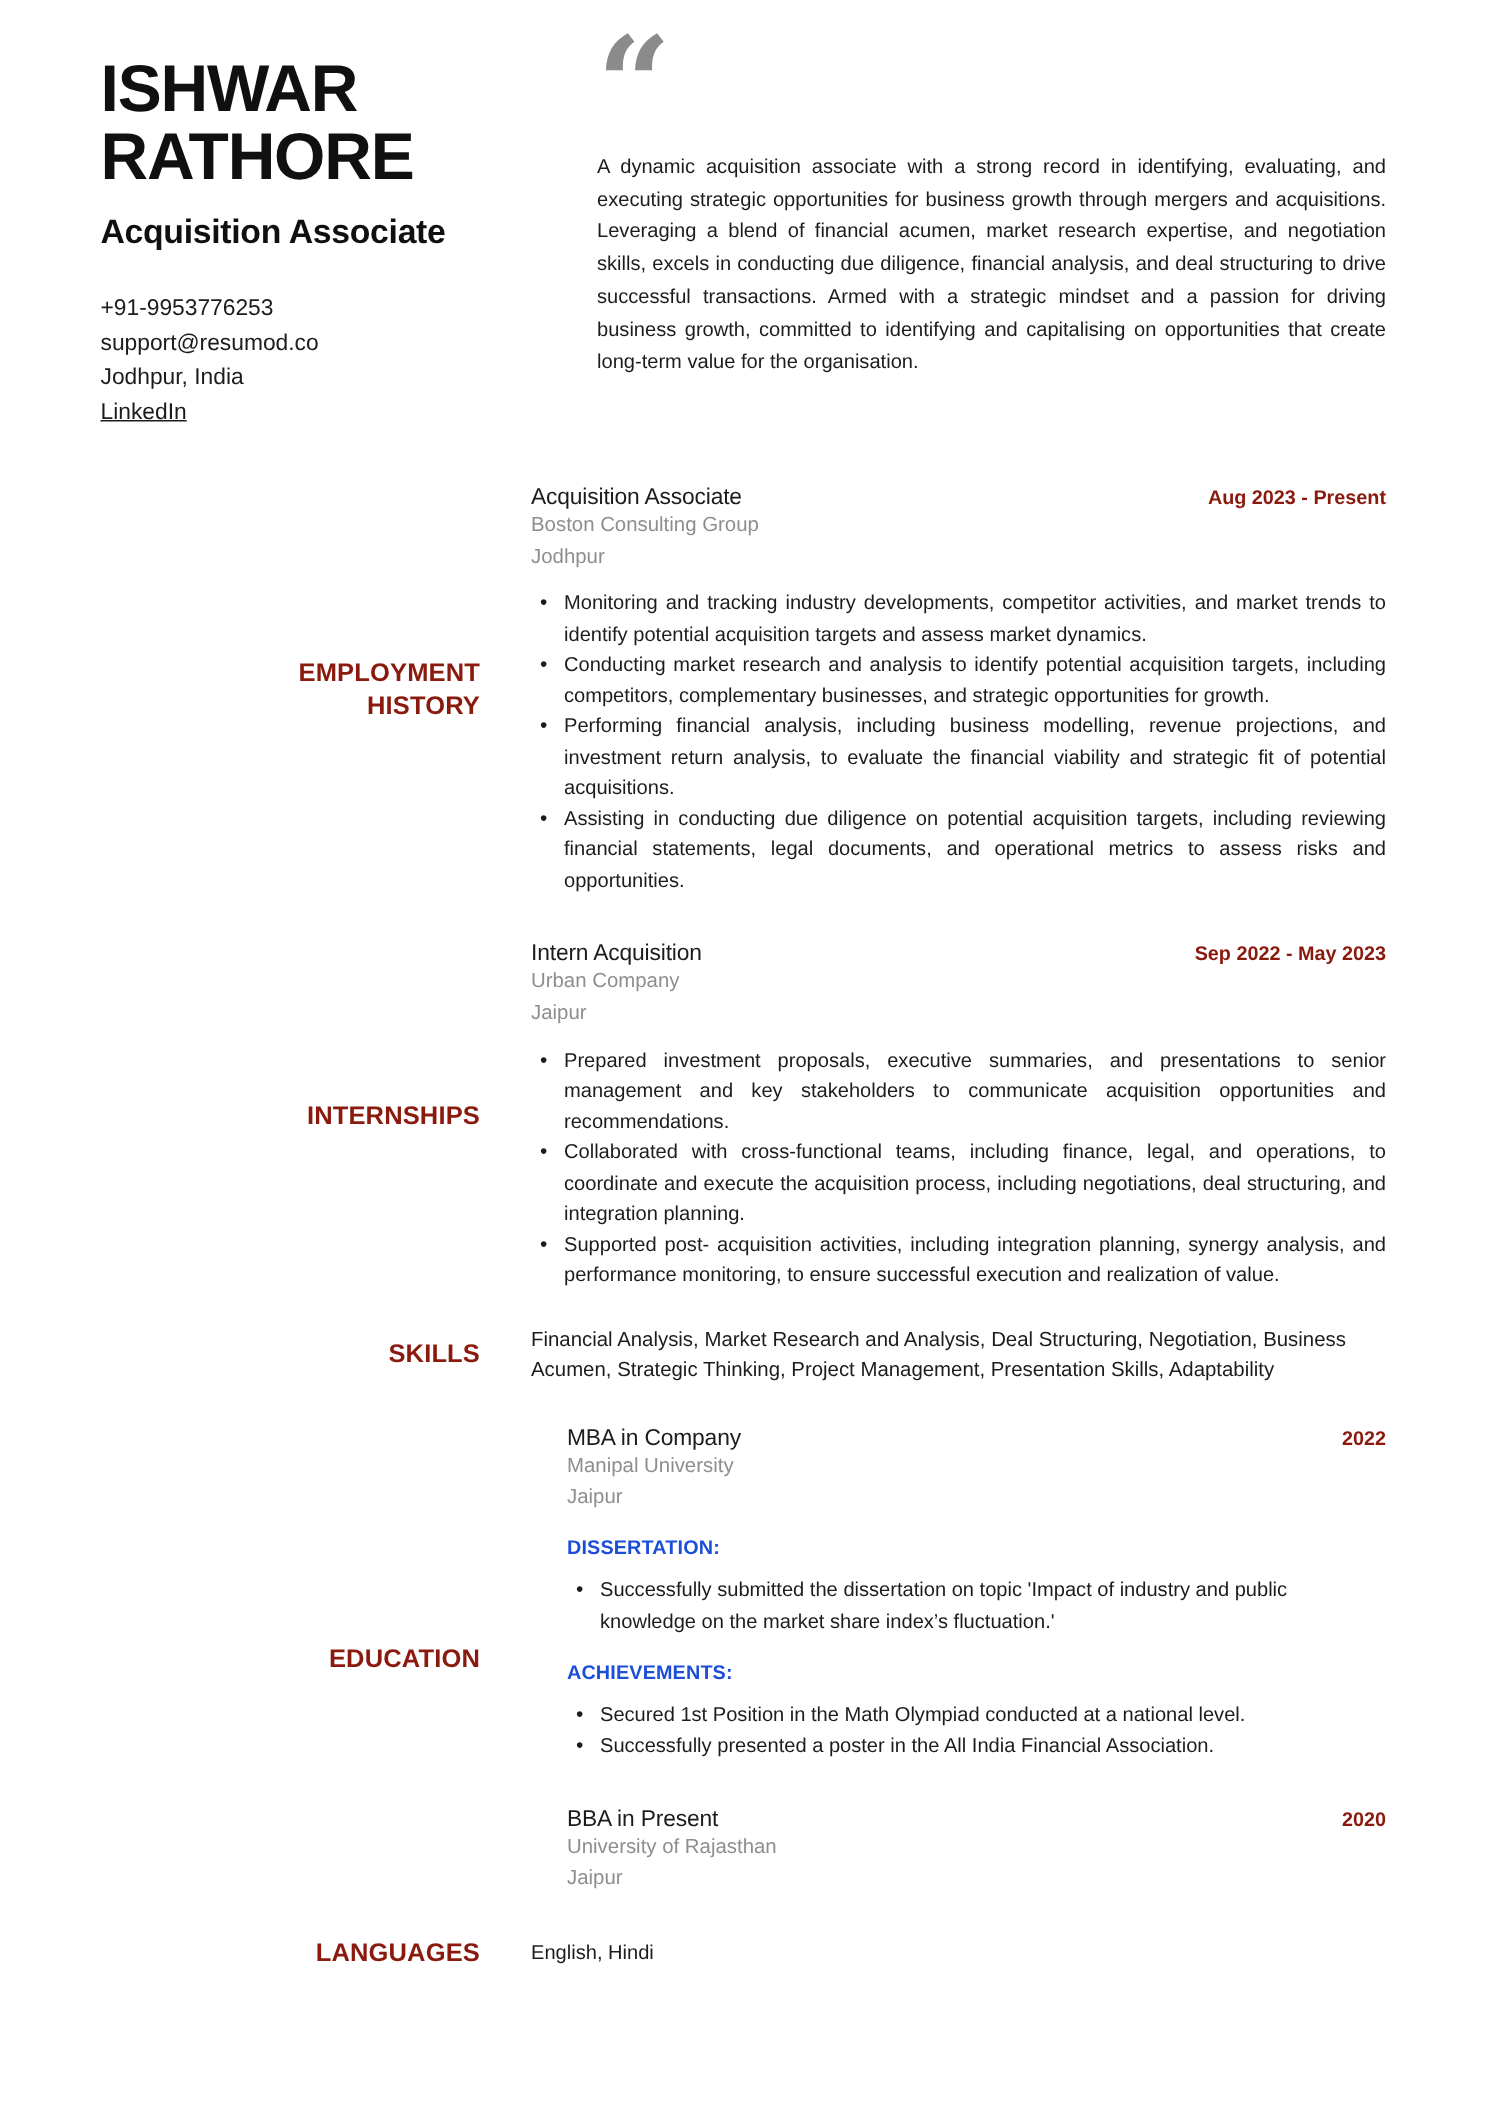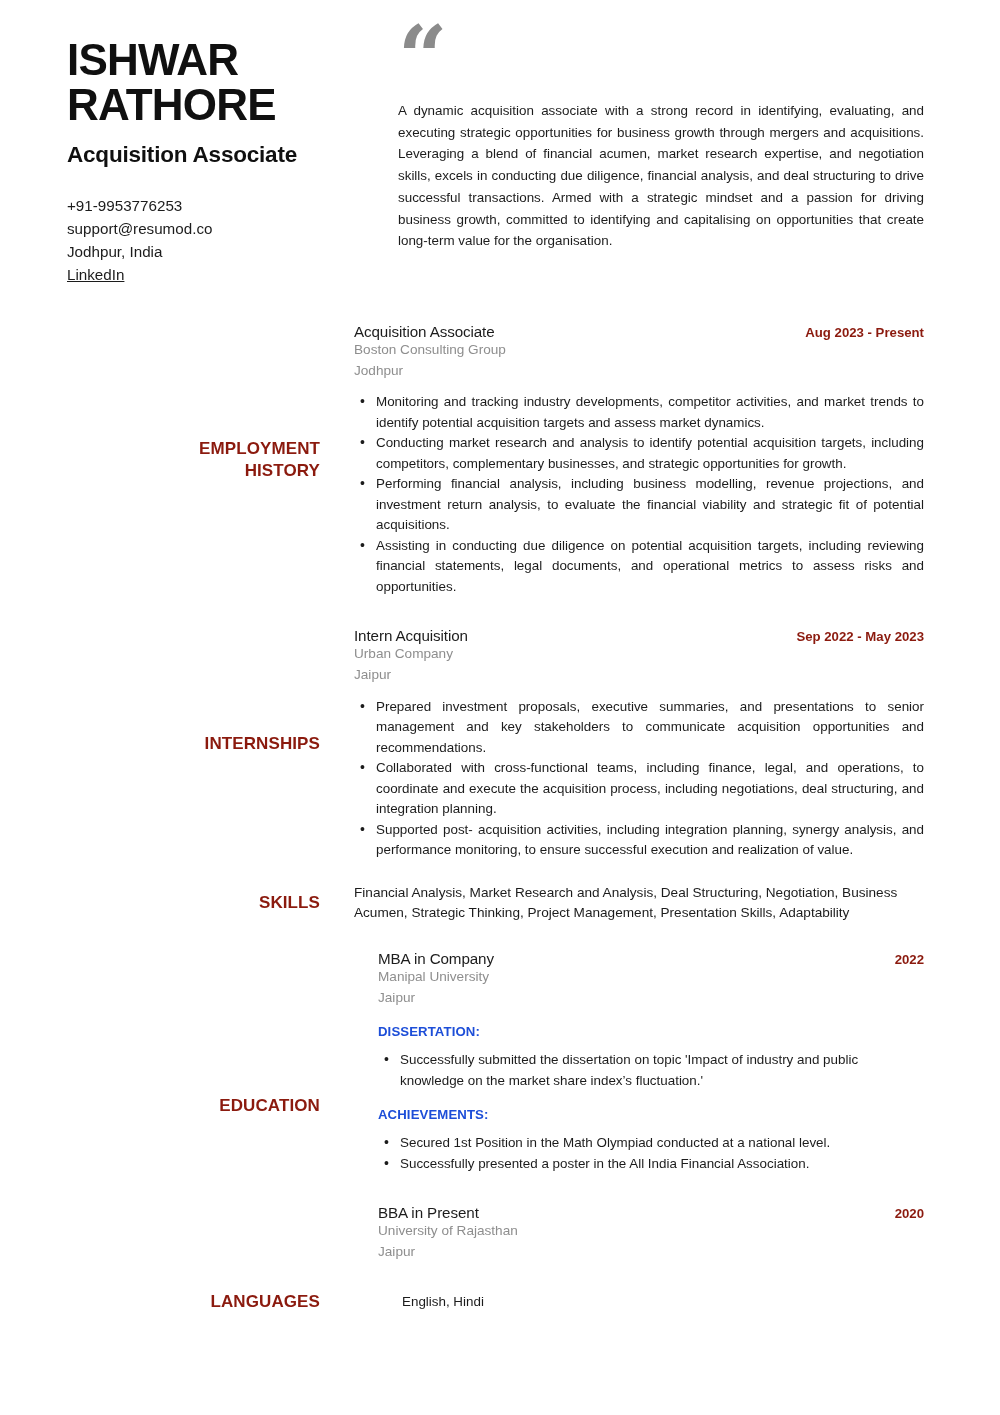--- a/index.html
+++ b/index.html
@@ -193,21 +193,21 @@
     font-size: 13.4px;
     color: #1c1c1c;
     line-height: 1.5;
   }
 
   
   .sp-emp    { margin-top: 37px; }
   .sp-int    { margin-top: 30px; }
   .sp-skills { margin-top: 22px; }
   .sp-edu    { margin-top: 26px; gap: 24px; }
-  .sp-lang   { margin-top: 28px; gap: 48px; }
+  .sp-lang   { margin-top: 28px; }
   .entry-gap { margin-top: 30px; }
 </style>
 </head>
 <body>
 
 <div class="page">
 
   <div class="header">
 
     <div class="header-left">

